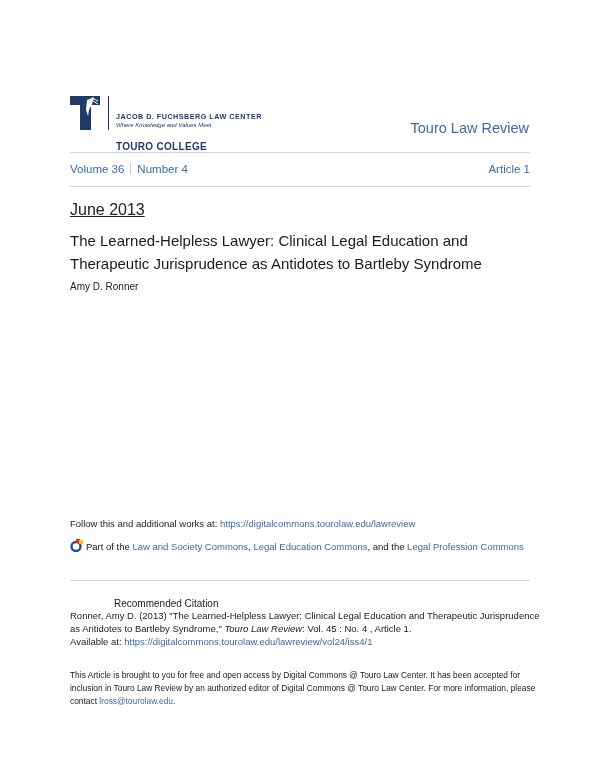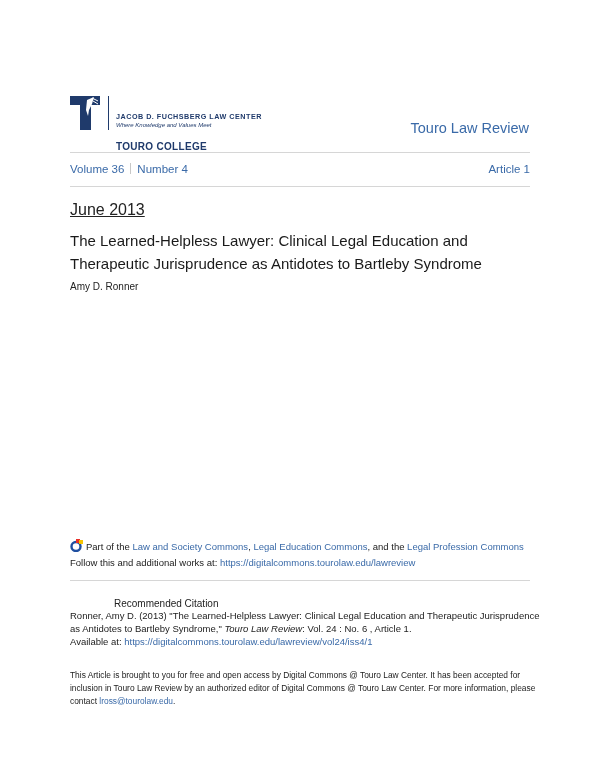--- a/index.html
+++ b/index.html
@@ -12,21 +12,21 @@
     .logo-sub { position: absolute; left: 46px; top: 16px; font-size: 7.2px; font-weight: bold; color: #1f3a6b; letter-spacing: 0.5px; white-space: nowrap; }
     .logo-tag { position: absolute; left: 46px; top: 26px; font-size: 6px; font-style: italic; color: #1f3a6b; white-space: nowrap; }
     .journal { right: 71px; top: 120px; font-size: 14.5px; color: #3a6aa8; }
     .rule { left: 70px; width: 460px; height: 1px; background: #d6d6d6; }
     .issue-row { left: 70px; top: 163px; width: 460px; font-size: 11.5px; color: #3a6aa8; }
     .issue-row .sep { display: inline-block; width: 1px; height: 11px; background: #c8c8c8; margin: 0 6px; vertical-align: -1px; }
     .issue-row .right { position: absolute; right: 0; top: 0; }
     .date { left: 70px; top: 201px; font-size: 16px; color: #222; text-decoration: underline; }
     .title { left: 70px; top: 229px; width: 460px; font-size: 15px; line-height: 23px; color: #1a1a1a; }
     .author { left: 70px; top: 281px; font-size: 10px; color: #222; }
-    .follow { left: 70px; top: 518px; width: 470px; font-size: 9.5px; color: #222; margin-top: 39px; }
+    .follow { left: 70px; top: 518px; width: 470px; font-size: 9.5px; color: #222; }
     .link { color: #3a6aa8; text-decoration: none; }
     .partof { left: 70px; top: 538px; width: 470px; font-size: 9.5px; line-height: 18px; color: #222; }
     .bp-icon { display: inline-block; width: 13px; height: 13px; vertical-align: -2px; margin-right: 3px; }
     .cit-head { left: 70px; top: 598px; font-size: 10px; color: #222; padding-left: 44px; }
     .cit-body { left: 70px; top: 609px; width: 470px; font-size: 9.5px; line-height: 13px; color: #222; }
     .notice { left: 70px; top: 669px; width: 470px; font-size: 8.4px; line-height: 13px; color: #222; }
   </style>
 </head>
 <body>
 
@@ -70,19 +70,19 @@
     <rect x="6" y="0" width="4" height="4" fill="#e8302a"></rect>
     <rect x="9" y="1" width="4" height="4" fill="#f5c400"></rect>
   </svg><span>Part of the </span><a class="link">Law and Society Commons</a><span>, </span><a class="link">Legal Education Commons</a><span>, and the </span><a class="link">Legal Profession Commons</a>
 </div>
 
 <div class="abs rule" style="top:580px"></div>
 
 <div class="abs cit-head">Recommended Citation</div>
 
 <div class="abs cit-body">
-  <span>Ronner, Amy D. (2013) "The Learned-Helpless Lawyer: Clinical Legal Education and Therapeutic Jurisprudence as Antidotes to Bartleby Syndrome," </span><i>Touro Law Review</i><span>: Vol. 24 : No. 6 , Article 1.</span><br>
+  <span>Ronner, Amy D. (2013) "The Learned-Helpless Lawyer: Clinical Legal Education and Therapeutic Jurisprudence as Antidotes to Bartleby Syndrome," </span><i>Touro Law Review</i><span>: Vol. 45 : No. 4 , Article 1.</span><br>
   <span>Available at: </span><a class="link">https://digitalcommons.tourolaw.edu/lawreview/vol24/iss4/1</a>
 </div>
 
 <div class="abs notice">
   <span>This Article is brought to you for free and open access by Digital Commons @ Touro Law Center. It has been accepted for inclusion in Touro Law Review by an authorized editor of Digital Commons @ Touro Law Center. For more information, please contact </span><a class="link">lross@tourolaw.edu</a><span>.</span>
 </div>
 
 </body></html>

